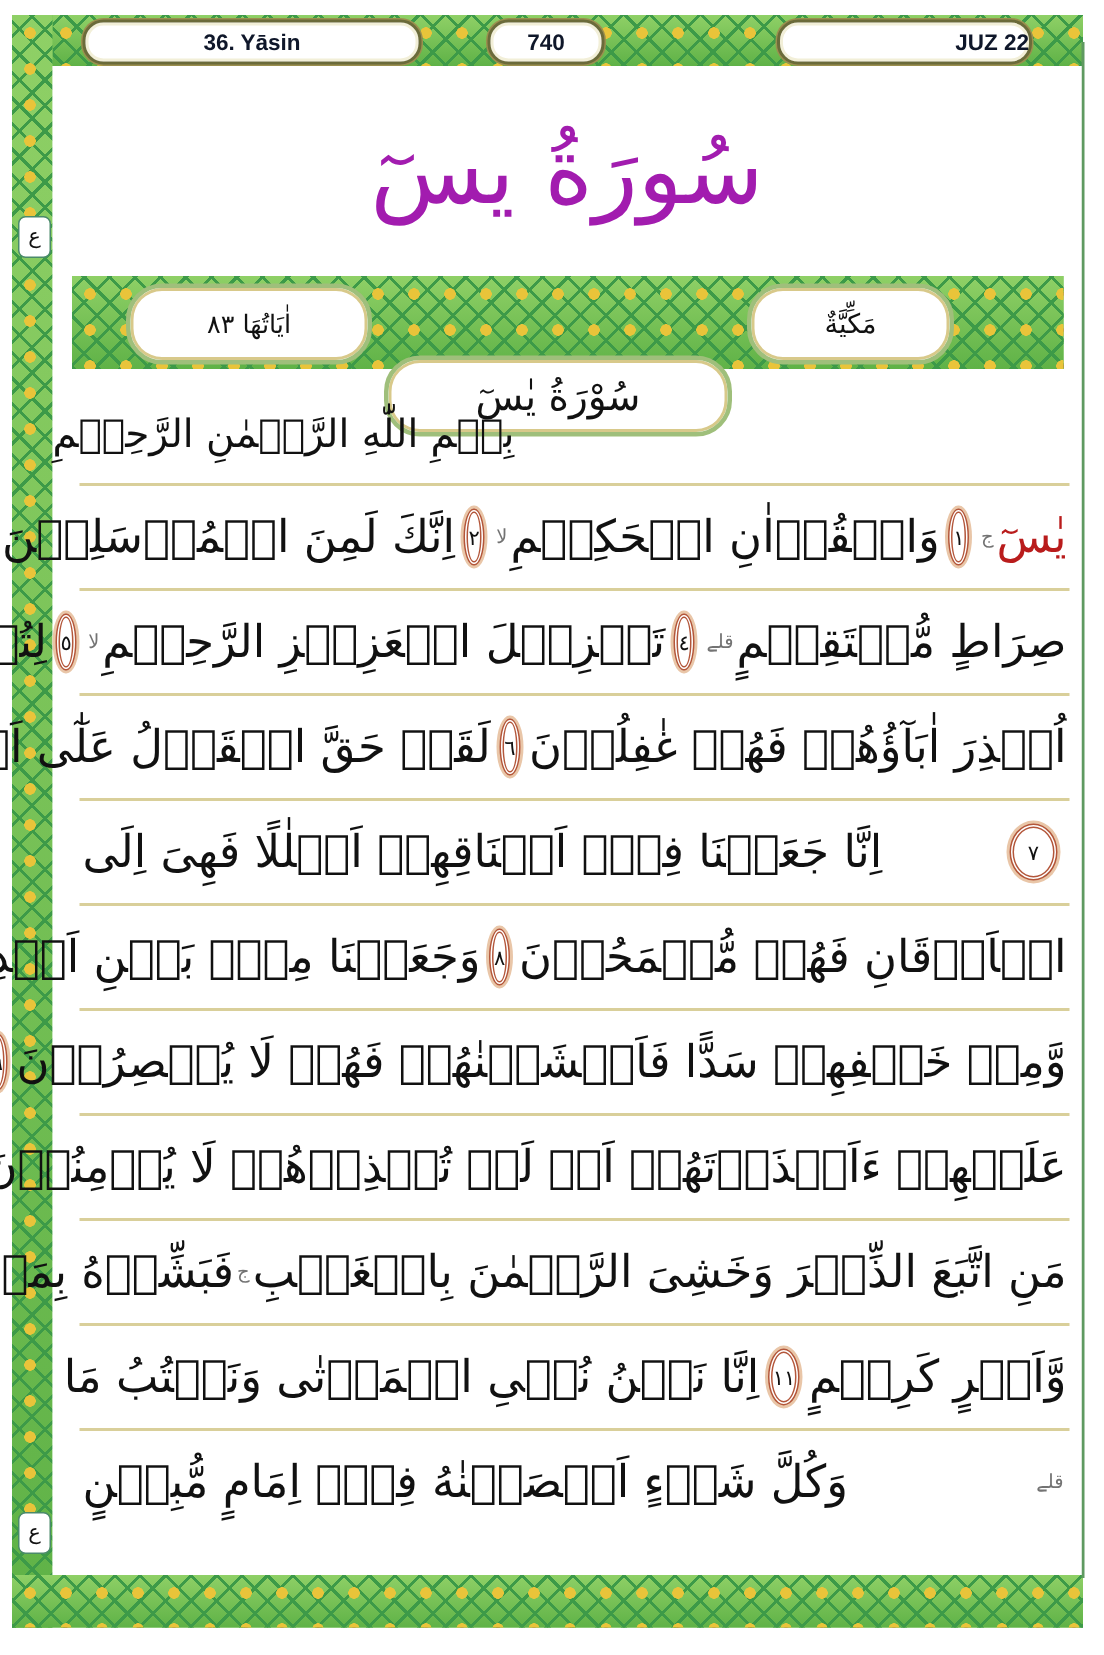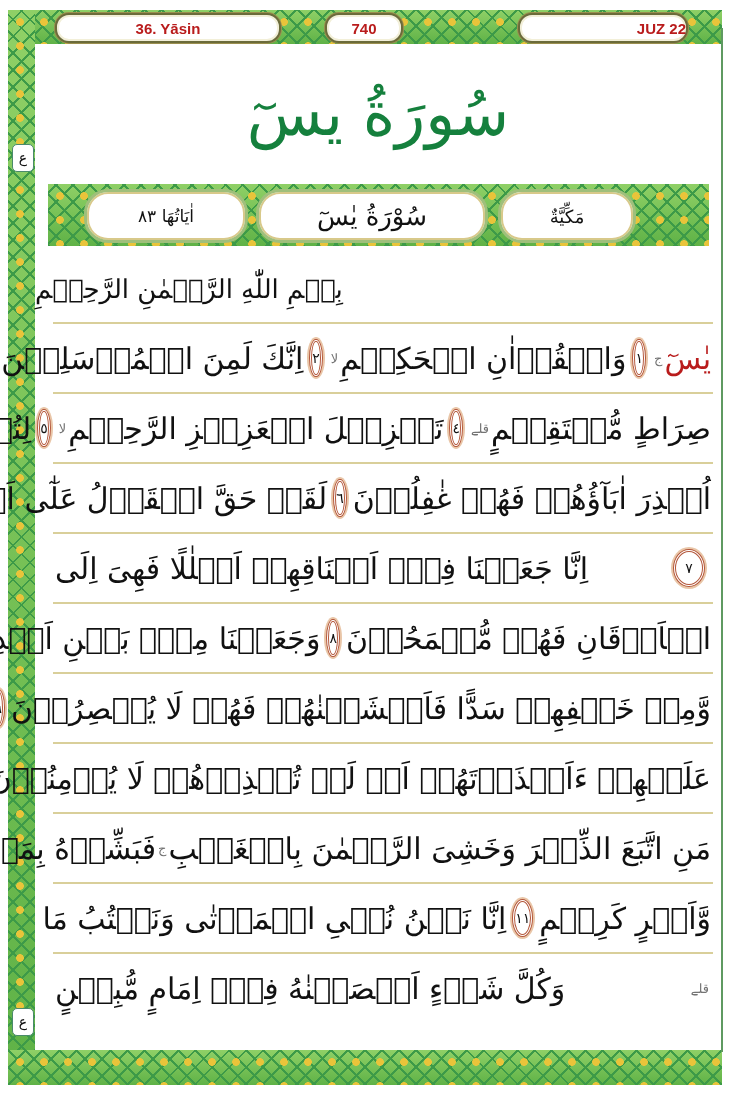--- a/index.html
+++ b/index.html
@@ -20,35 +20,35 @@
   .top-band { position:absolute; left:8px; top:10px; width:714px; height:34px; }
   .left-band { position:absolute; left:8px; top:10px; width:27px; height:1075px; }
   .bottom-band { position:absolute; left:8px; top:1050px; width:714px; height:35px; }
   .right-line { position:absolute; left:721px; top:28px; width:2px; height:1024px; background:#5f9a61; }
 
   .header-pill {
     position:absolute; top:13px; height:26px; background:#fff;
     border:2px solid #6b6b3a; border-radius:14px;
     box-shadow: 0 0 0 2px #f2efd8 inset, 0 0 0 1px #9b8f4e;
     display:flex; align-items:center; justify-content:center;
-    font-family:"Liberation Sans", sans-serif; font-weight:bold; font-size:15px; color:#b91c1c;
+    font-family:"Liberation Sans", sans-serif; font-weight:bold; font-size:15px; color:#0f172a;
   }
 
   .page { position:absolute; left:35px; top:44px; width:686px; height:1006px; background:#fff; }
 
   .side-marker {
     position:absolute; left:12px; width:20px; height:26px; background:#fff;
     border:1px solid #4a8a6a; border-radius:5px;
     display:flex; align-items:center; justify-content:center;
     font-family:"DejaVu Sans", sans-serif; font-size:14px; color:#111;
   }
 
   .surah-title {
     position:absolute; left:0; top:20px; width:686px; text-align:center;
-    font-family:"DejaVu Serif", serif; font-size:62px; color:#15803d; direction:rtl;
+    font-family:"DejaVu Serif", serif; font-size:62px; color:#a21caf; direction:rtl;
     line-height:100px;
   }
 
   .surah-banner { position:absolute; left:13px; top:140px; width:661px; height:62px; }
   .banner-box {
     position:absolute; top:5px; height:48px; background:#fff;
     border:3px solid #9fbf7b; border-radius:24px;
     box-shadow: inset 0 0 0 2px #d8c98a;
     display:flex; align-items:center; justify-content:center; direction:rtl;
     font-family:"DejaVu Serif", serif; color:#111;
@@ -104,21 +104,21 @@
   <span>ع</span>
 </div>
 
 <div class="page">
   <div class="surah-title">سُورَةُ يسٓ</div>
 
   <div class="orn surah-banner">
     <div class="banner-box" style="left:450px; width:132px; font-size:18px;">
       <span>مَكِّيَّةٌ</span>
     </div>
-    <div class="banner-box" style="left:208px; width:226px; font-size:26px;">
+    <div class="banner-box" style="left:208px; width:226px; font-size:26px;margin-top:48px;">
       <span>سُوْرَةُ يٰسٓ</span>
     </div>
     <div class="banner-box" style="left:36px; width:158px; font-size:17px;">
       <span>اٰيَاتُهَا ٨٣</span>
     </div>
   </div>
 
   <div class="bismillah">بِسۡمِ اللّٰهِ الرَّحۡمٰنِ الرَّحِيۡمِ</div>
 
   <div class="lines" id="lines">

